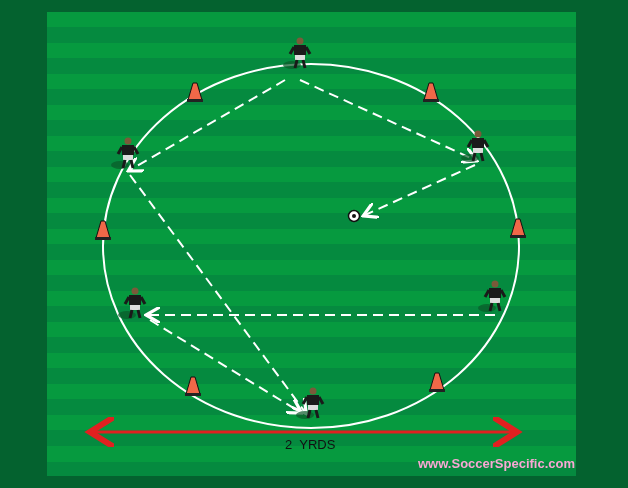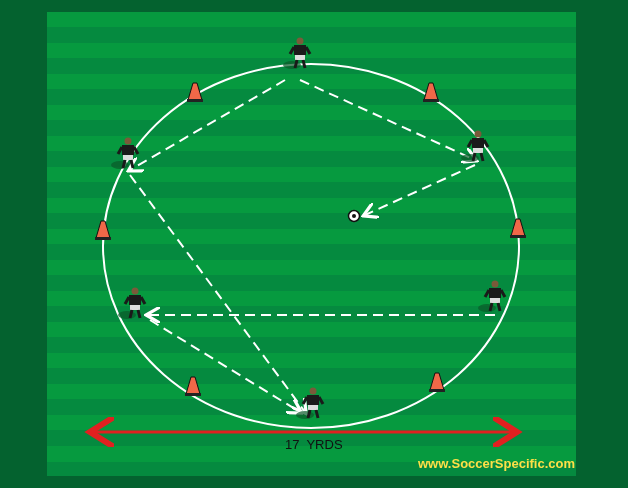--- a/index.html
+++ b/index.html
@@ -1,21 +1,21 @@
 <!DOCTYPE html>
 <html><head>
 <meta charset="utf-8">
 <style>
   html, body { margin:0; padding:0; }
   body { width:628px; height:488px; background:#04622f; position:relative; overflow:hidden; font-family:"Liberation Sans", sans-serif; }
   #field { position:absolute; left:47px; top:12px; width:529px; height:464px;
     background: repeating-linear-gradient(to bottom, #069a3f 0px, #069a3f 15.5px, #058a3f 15.5px, #058a3f 31px); }
   #diagram { position:absolute; left:0; top:0; width:628px; height:488px; }
   .label { position:absolute; color:#111; font-size:13px; }
-  .wm { position:absolute; color:#fde047; font-size:13px; font-weight:bold; }
+  .wm { position:absolute; color:#f9a8d4; font-size:13px; font-weight:bold; }
 </style>
 </head>
 <body>
 
 <div id="field"></div>
 
 <svg id="diagram" width="628" height="488" viewBox="0 0 628 488">
   <defs>
     <marker id="wh" markerWidth="8" markerHeight="8" refX="6" refY="4" orient="auto">
       <path d="M0,0 L7,4 L0,8" fill="none" stroke="#fff" stroke-width="1.6"></path>
@@ -121,14 +121,14 @@
         <line x1="316" y1="410" x2="318" y2="418" stroke="#1a1a1a" stroke-width="3"></line>
       </g>
     </g>
   <g id="ball">
       <circle cx="354" cy="216" r="5.5" fill="#fff" stroke="#111" stroke-width="1.5"></circle>
       <circle cx="354" cy="216" r="2" fill="#111"></circle>
     </g>
   <line id="measure" stroke="#e02020" stroke-width="3" marker-start="url(#rh)" marker-end="url(#rh)" x1="93" x2="514" y1="432" y2="432"></line>
 </svg>
 
-<div class="label" style="left:285px; top:437px; white-space:pre;">17  YRDS</div>
+<div class="label" style="left:285px; top:437px; white-space:pre;">2  YRDS</div>
 <div class="wm" style="left:418px; top:456px;">www.SoccerSpecific.com</div>
 
 </body></html>

